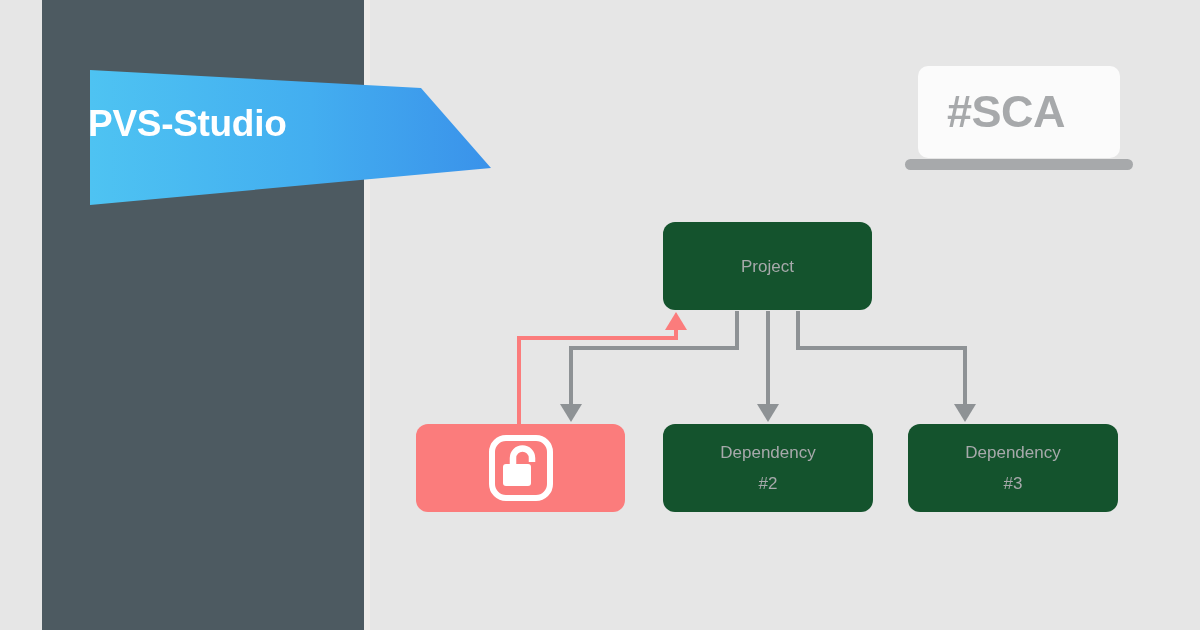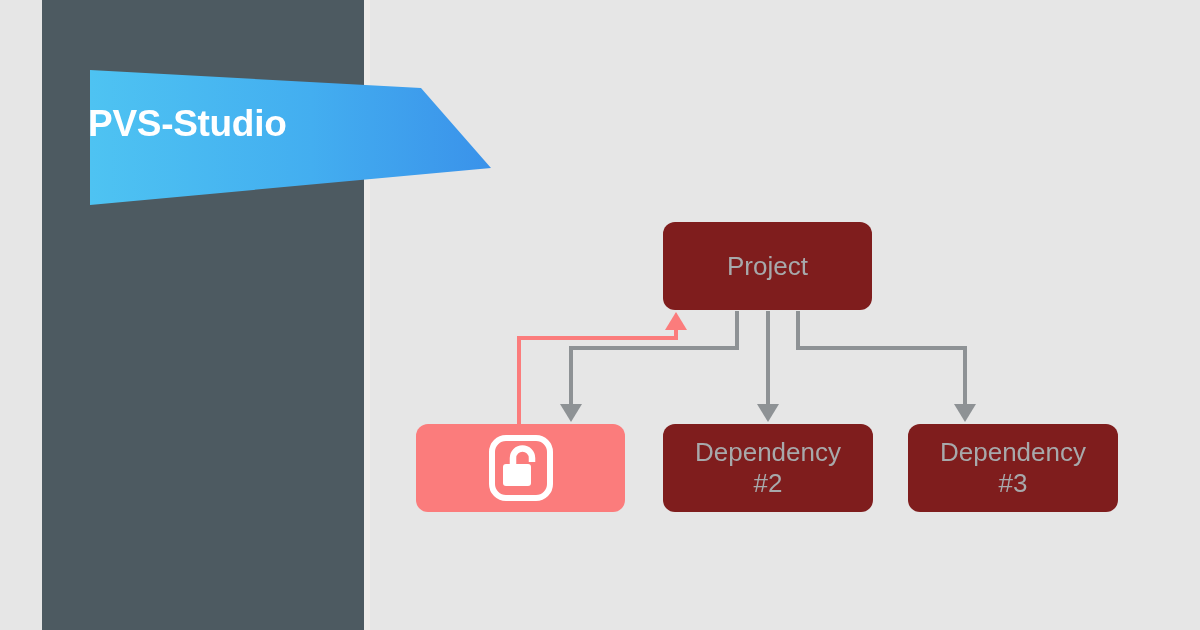--- a/index.html
+++ b/index.html
@@ -100,23 +100,23 @@
   .node {
     position: absolute;
     border-radius: 12px;
     display: flex;
     align-items: center;
     justify-content: center;
     text-align: center;
     box-sizing: border-box;
   }
   .node-white {
-    background: #7f1d1d;
+    background: #14532d;
     color: #a7a9ab;
-    font-size: 26px;
+    font-size: 17px;
     line-height: 31px;
   }
   .node-red {
     background: #fb7c7c;
   }
 
   #node-project { left: 663px; top: 222px; width: 209px; height: 88px; }
   #node-dep2    { left: 663px; top: 424px; width: 210px; height: 88px; }
   #node-dep3    { left: 908px; top: 424px; width: 210px; height: 88px; }
   #node-vuln    { left: 416px; top: 424px; width: 209px; height: 88px; }
@@ -148,20 +148,25 @@
           <stop offset="0%" stop-color="#4ec3f2"></stop>
           <stop offset="55%" stop-color="#43aef0"></stop>
           <stop offset="100%" stop-color="#3a92ea"></stop>
         </linearGradient>
       </defs>
       <polygon points="42,70 373,88 443,168 42,205" fill="url(#ribbonGrad)"></polygon>
     </svg>
     <div class="ribbon-label">PVS-Studio</div>
   </div>
 
+  <div class="laptop">
+    <div class="laptop-screen"></div>
+    <div class="laptop-screen-label">#SCA</div>
+    <div class="laptop-base"></div>
+  </div>
 
   <div class="connectors">
     <svg width="1200" height="630" viewBox="0 0 1200 630" xmlns="http://www.w3.org/2000/svg">
 
       <g>
         <path d="M737,311 L737,348 L571,348 L571,406" fill="none" stroke="#8e9295" stroke-width="4" stroke-linecap="butt" stroke-linejoin="miter"></path>
         <polygon points="571,422 560,404 582,404" fill="#8e9295"></polygon>
       </g>
 
       <g>

